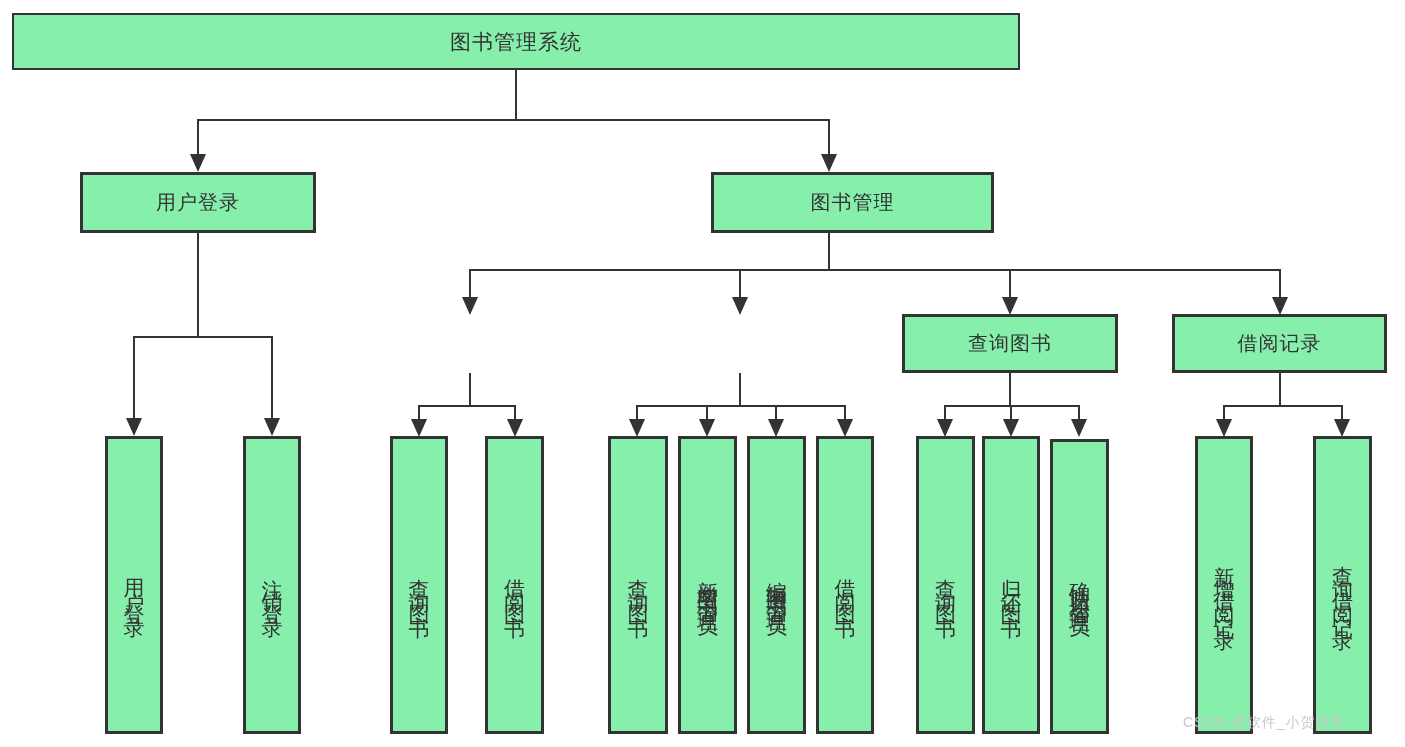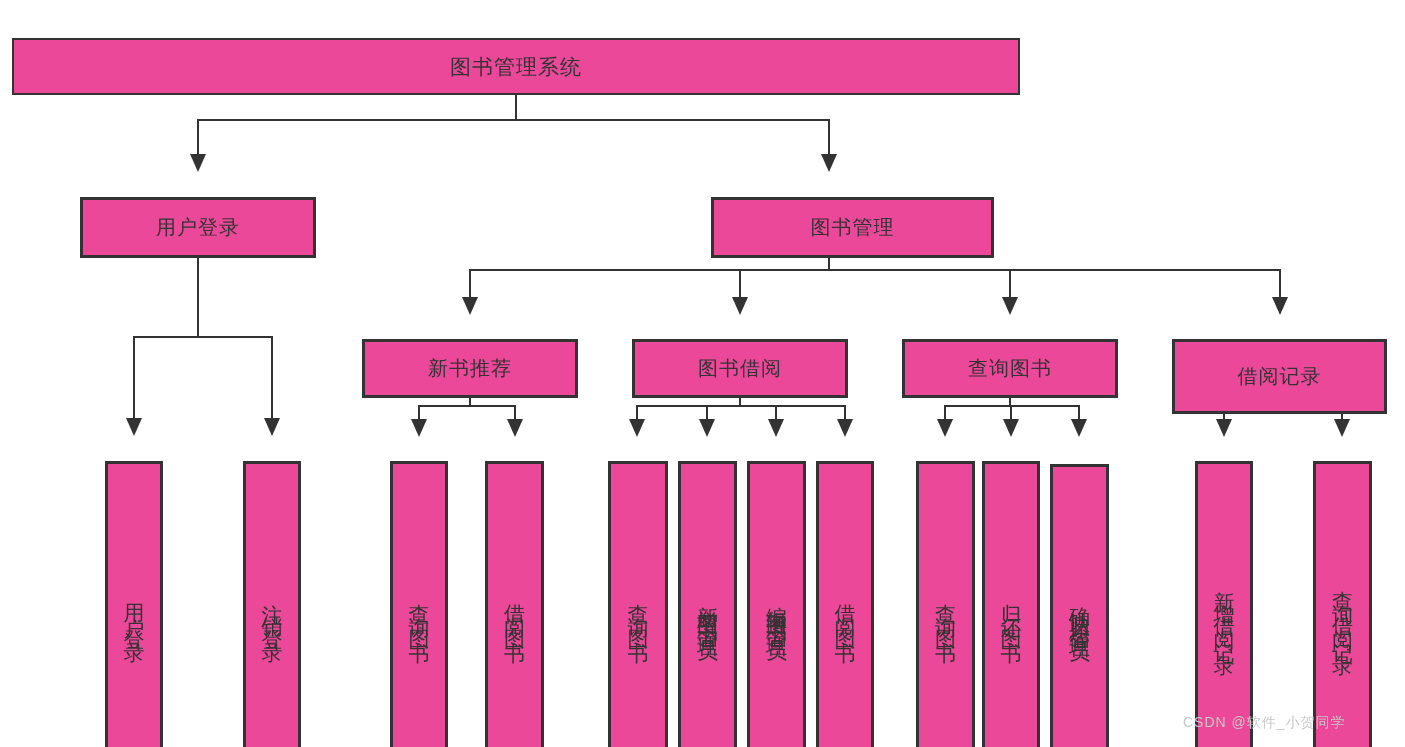--- a/index.html
+++ b/index.html
@@ -7,28 +7,27 @@
     position: relative;
     width: 1405px;
     height: 747px;
     background: #ffffff;
     font-family: "Liberation Sans", "DejaVu Sans", sans-serif;
     color: #333333;
     overflow: hidden;
   }
   .box {
     position: absolute;
-    background: #ec4899;
+    background: #86efac;
     border: 3px solid #333333;
     box-sizing: border-box;
     display: flex;
     align-items: center;
     justify-content: center;
     z-index: 2;
-    margin-top: 25px;
   }
   .box.h {
     font-size: 20px;
     letter-spacing: 1px;
     border-width: 3px;
   }
   .box.root { border-width: 2px; font-size: 21px; }
   .box.v {
     writing-mode: vertical-rl;
     text-orientation: mixed;
@@ -89,24 +88,22 @@
   <div class="ln" style="left:469px; top:269px; width:812px; height:2px;"></div>
   <div class="ln" style="left:469px; top:271px; width:2px; height:28px;"></div>
   <div class="ar" style="left:462px; top:297px;"></div>
   <div class="ln" style="left:739px; top:271px; width:2px; height:28px;"></div>
   <div class="ar" style="left:732px; top:297px;"></div>
   <div class="ln" style="left:1009px; top:271px; width:2px; height:28px;"></div>
   <div class="ar" style="left:1002px; top:297px;"></div>
   <div class="ln" style="left:1279px; top:271px; width:2px; height:28px;"></div>
   <div class="ar" style="left:1272px; top:297px;"></div>
 
-  <div class="box h" style="left:362px; top:314px; width:216px; height:59px;">新书推荐</div>
-  <div class="box h" style="left:632px; top:314px; width:216px; height:59px;">图书借阅</div>
   <div class="box h" style="left:902px; top:314px; width:216px; height:59px;">查询图书</div>
-  <div class="box h" style="left:1172px; top:314px; width:215px; height:75px;">借阅记录</div>
+  <div class="box h" style="left:1172px; top:314px; width:215px; height:59px;">借阅记录</div>
 
   <div class="ln" style="left:469px; top:373px; width:2px; height:33px;"></div>
   <div class="ln" style="left:418px; top:405px; width:98px; height:2px;"></div>
   <div class="ln" style="left:418px; top:407px; width:2px; height:13px;"></div>
   <div class="ar" style="left:411px; top:419px;"></div>
   <div class="ln" style="left:514px; top:407px; width:2px; height:13px;"></div>
   <div class="ar" style="left:507px; top:419px;"></div>
 
   <div class="ln" style="left:739px; top:373px; width:2px; height:33px;"></div>
   <div class="ln" style="left:636px; top:405px; width:210px; height:2px;"></div>

